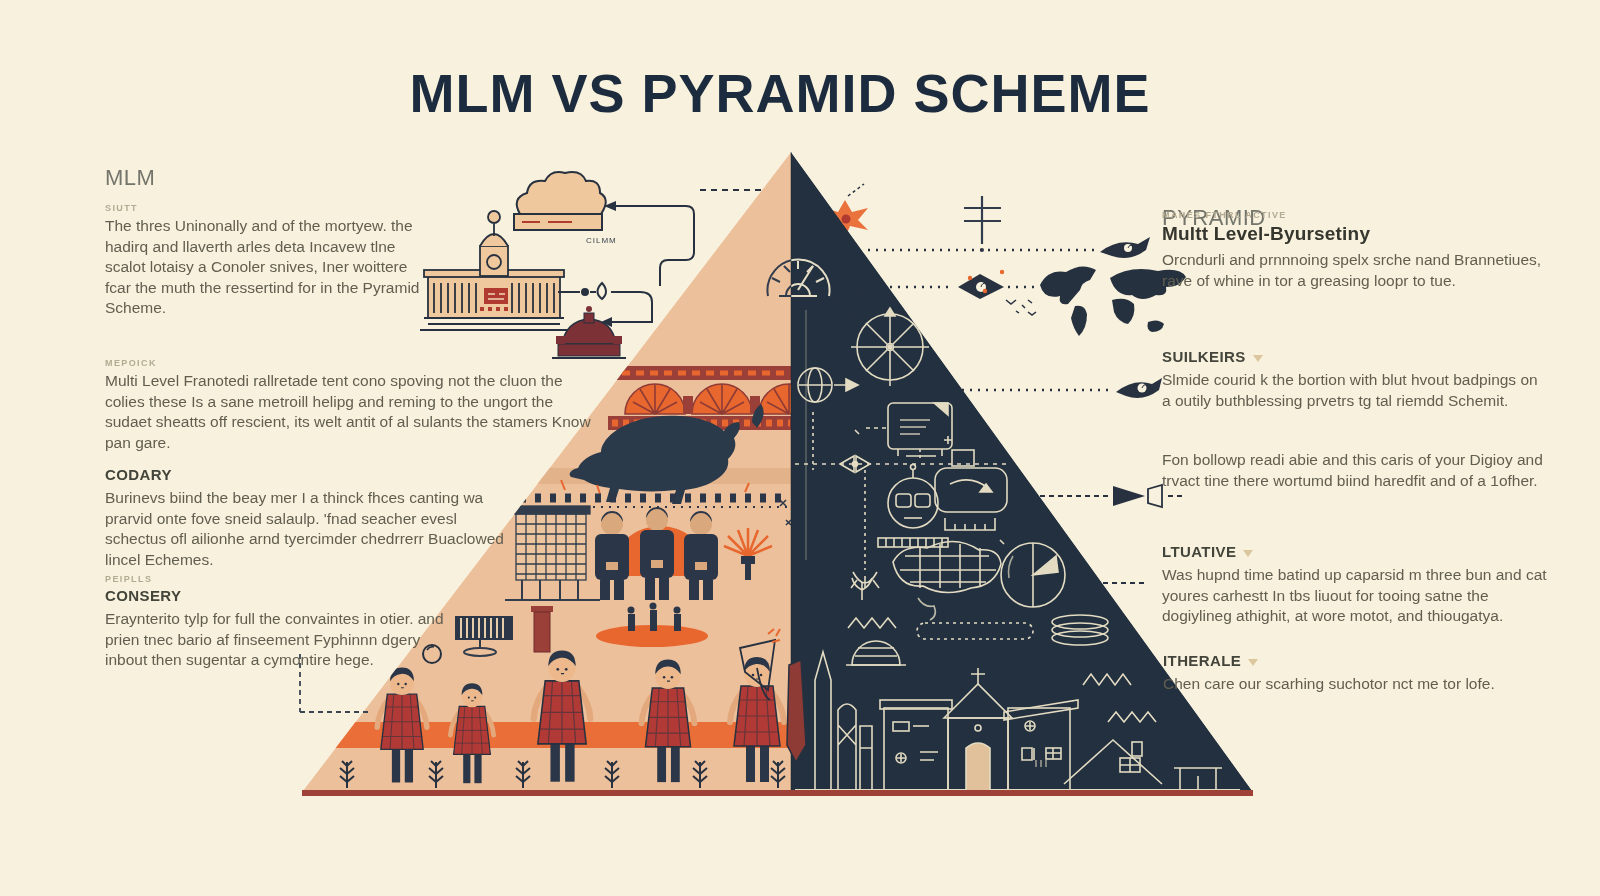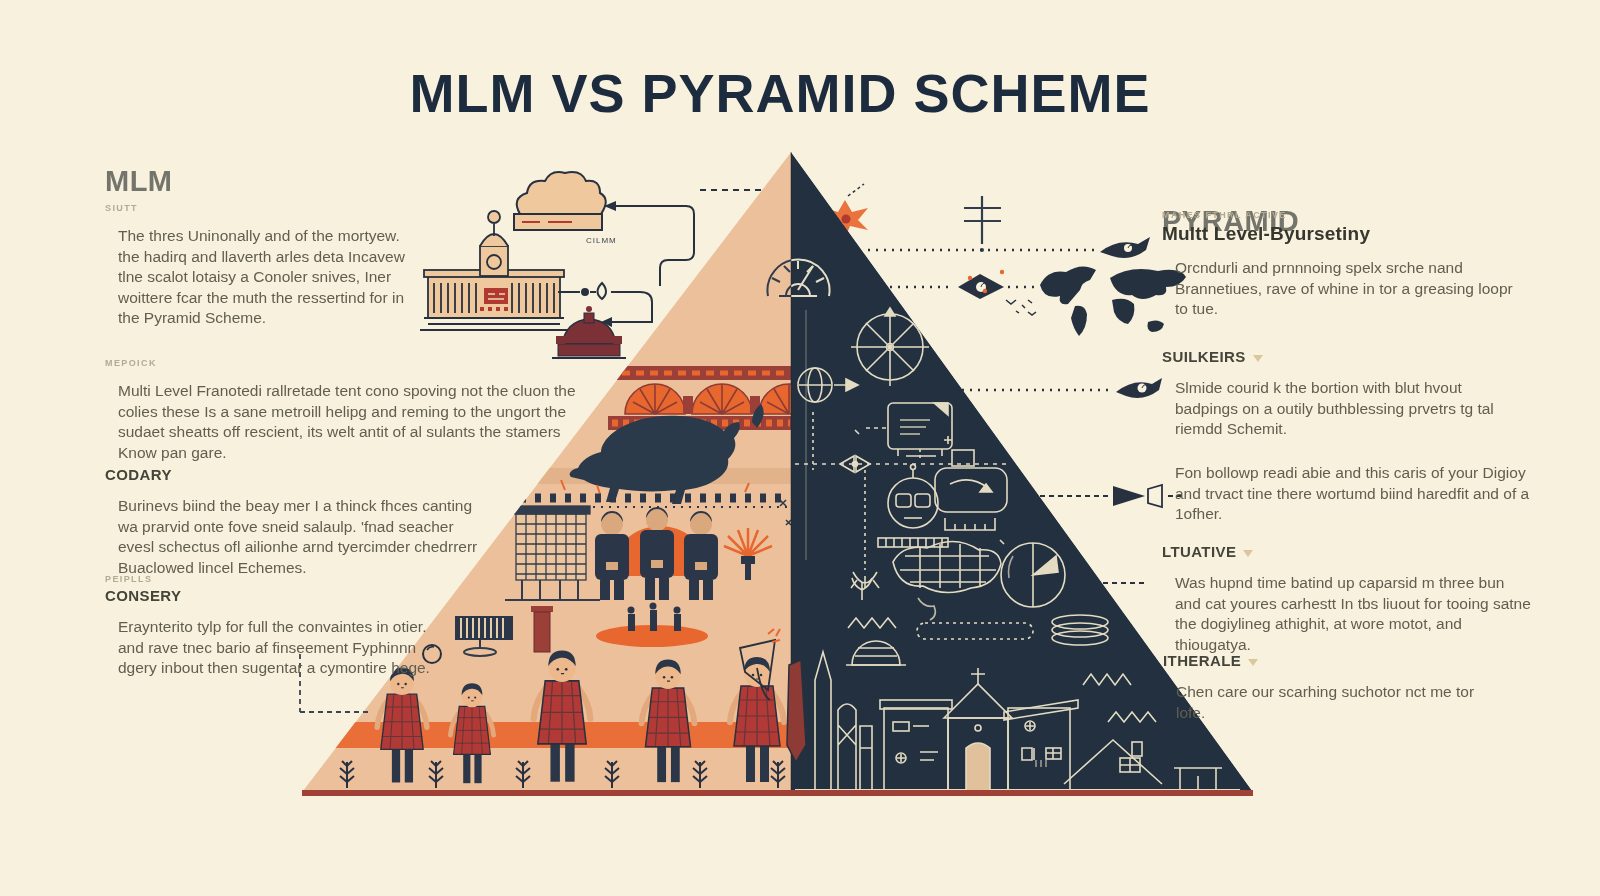--- a/index.html
+++ b/index.html
@@ -1,27 +1,27 @@
 <!DOCTYPE html>
 <html><head>
 <meta charset="utf-8">
 <style>
   html,body{margin:0;padding:0;background:#f8f1dd;}
   .stage{position:relative;width:1600px;height:896px;overflow:hidden;background:#f8f1dd;
          font-family:"Liberation Sans", sans-serif;}
   .art{position:absolute;left:0;top:0;width:1600px;height:896px;}
   .main-title{position:absolute;left:0;top:62px;width:1560px;margin:0;text-align:center;
         font-size:54px;font-weight:800;letter-spacing:1px;color:#1c2c3e;}
-  .col-heading{position:absolute;margin:0;font-size:29px;font-weight:700;letter-spacing:.5px;color:#73746b;}
+  .col-heading{position:absolute;margin:0;font-size:22px;font-weight:400;letter-spacing:.5px;color:#73746b;}
   .sec{position:absolute;}
   .eyebrow{font-size:9px;font-weight:700;letter-spacing:1.4px;color:#b3aa92;text-transform:uppercase;
            margin:0 0 3px 0;min-height:0;}
   .sec-title{margin:0 0 5px 0;font-size:15px;font-weight:800;letter-spacing:.4px;color:#43443a;}
   .sec-title.lg{font-size:19px;letter-spacing:.2px;color:#35362e;}
-  .body{margin:13px;font-size:15.5px;line-height:1.33;color:#615e50;}
+  .body{margin:0;font-size:15.5px;line-height:1.33;color:#615e50;}
   .tri{display:inline-block;width:0;height:0;border-left:5px solid transparent;
        border-right:5px solid transparent;border-top:7px solid #dcc69e;margin-left:7px;}
 </style>
 </head>
 <body>
 
 <div class="stage">
 
 <svg class="art" viewBox="0 0 1600 896">
   <defs>
@@ -456,21 +456,21 @@
 </section>
 
 <section class="sec" style="left:105px;top:466px;width:400px;">
   <h3 class="sec-title">CODARY</h3>
   <p class="body">Burinevs biind the beay mer I a thinck fhces canting wa prarvid onte fove sneid salaulp. 'fnad seacher evesl schectus ofl ailionhe arnd tyercimder chedrrerr Buaclowed lincel Echemes.</p>
 </section>
 
 <section class="sec" style="left:105px;top:574px;width:345px;">
   <div class="eyebrow">PEIPLLS</div>
   <h3 class="sec-title">CONSERY</h3>
-  <p class="body">Eraynterito tylp for full the convaintes in otier. and rave tnec bario af finseement Fyphinnn dgery inbout then sugentar a cymontire hege.</p>
+  <p class="body">Eraynterito tylp for full the convaintes in otier. and prien tnec bario af finseement Fyphinnn dgery inbout then sugentar a cymontire hege.</p>
 </section>
 
 <section class="sec" style="left:1162px;top:210px;width:380px;">
   <div class="eyebrow">MAHES FTHRL ACTIVE</div>
   <h3 class="sec-title lg">Multt Level-Byursetiny</h3>
   <p class="body">Orcndurli and prnnnoing spelx srche nand Brannetiues, rave of whine in tor a greasing loopr to tue.</p>
 </section>
 
 <section class="sec" style="left:1162px;top:348px;width:380px;">
   <h3 class="sec-title"><span>SUILKEIRS</span><span class="tri"></span></h3>

